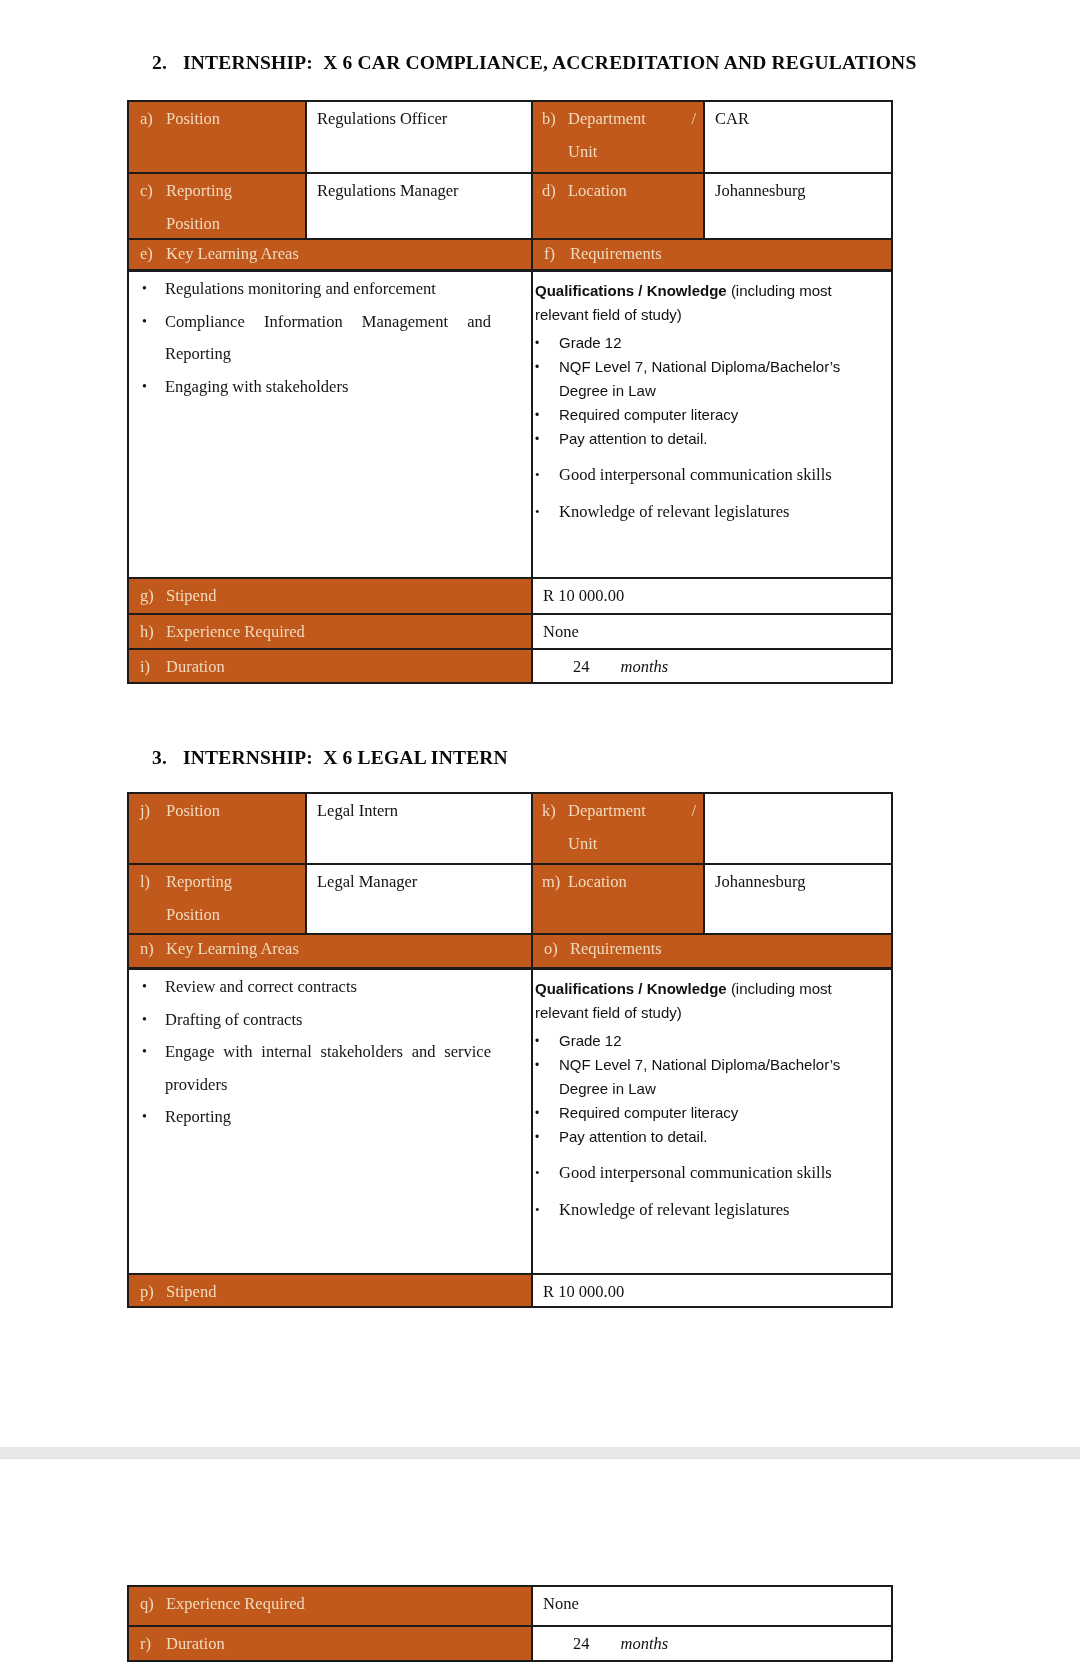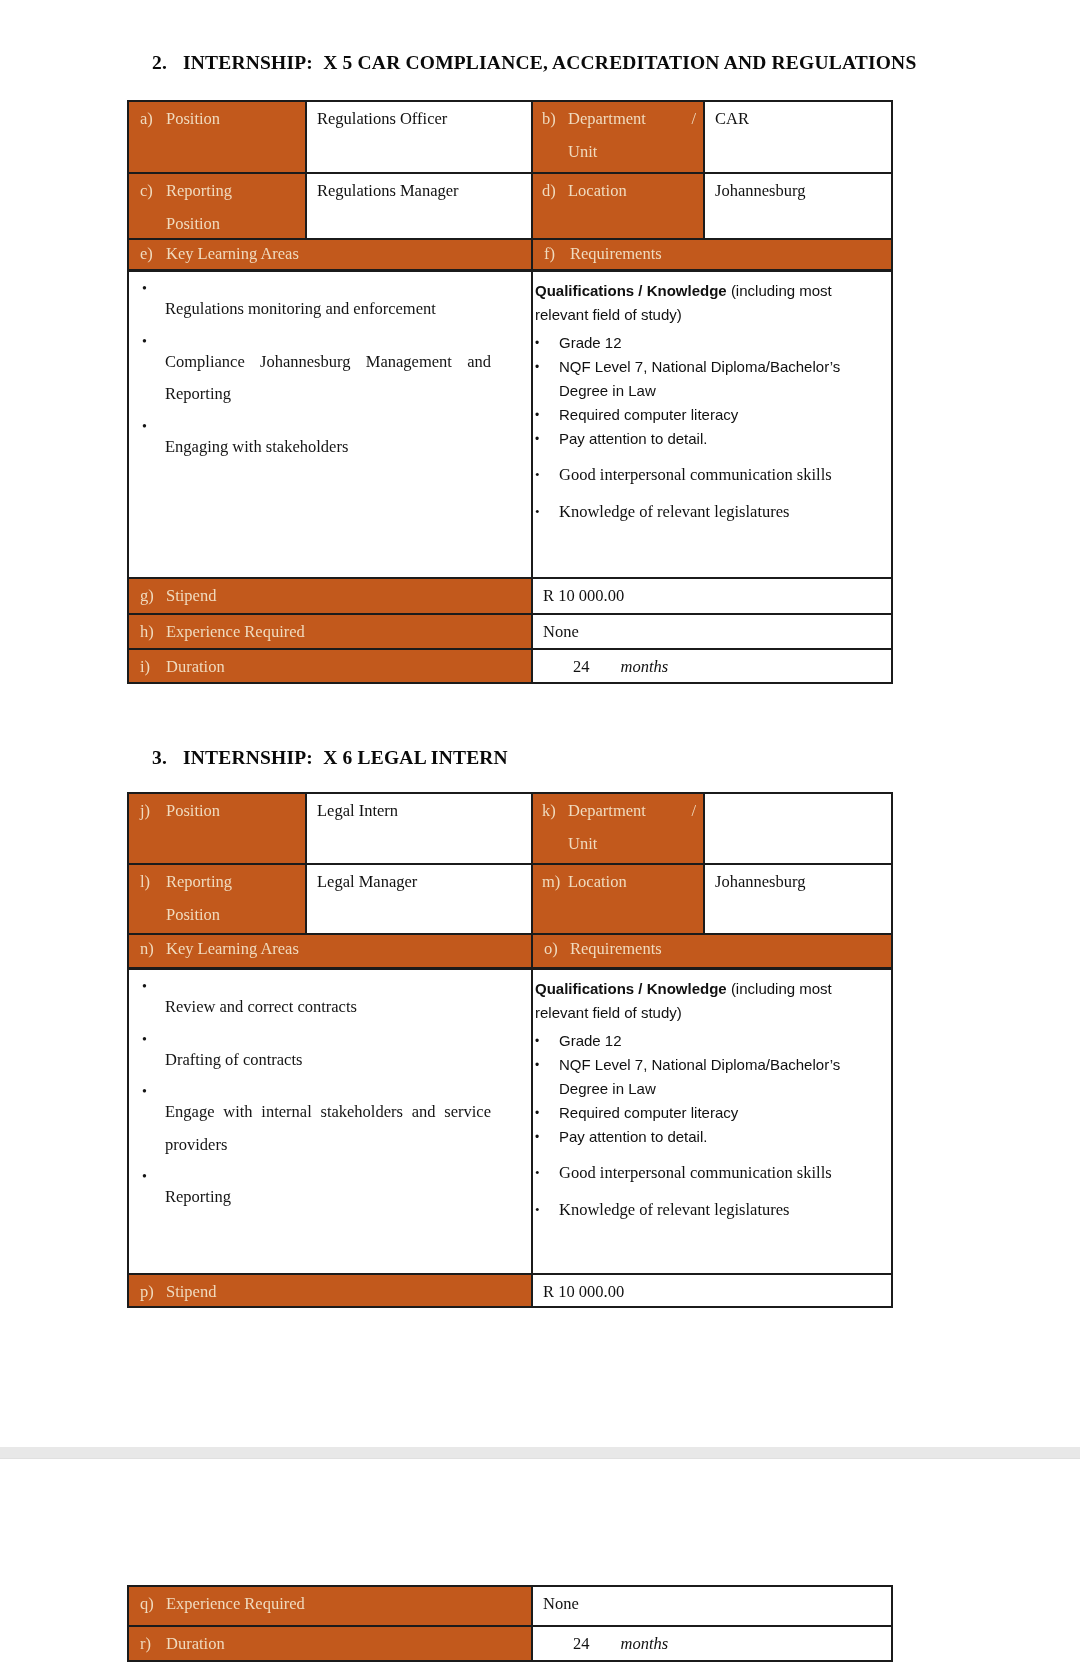--- a/index.html
+++ b/index.html
@@ -33,21 +33,21 @@
   .c3 .letter{padding-left:9px;}
   .ltext{flex:1;}
   .spread{display:flex;justify-content:space-between;padding-right:7px;}
   .value{padding:0 8px 6px 10px;line-height:33px;font-size:16.5px;color:#111;}
   .value.indent{padding-left:40px;}
   .unit-gap{margin-left:31px;font-style:italic;}
   
   .c-left{padding:1px 40px 0 13px;}
   .sli{display:flex;line-height:32.5px;font-size:16.5px;}
   .sli .dot{width:23px;flex:none;font-size:14px;}
-  .sli .li-text{flex:1;text-align:justify;margin-top:20px;}
+  .sli .li-text{flex:1;text-align:justify;}
   
   .req{padding:7px 2px 0 2px;font-family:"Liberation Sans",sans-serif;font-size:15px;line-height:24px;color:#101010;}
   .req-head .bold{font-weight:bold;}
   .sans-ul{margin-top:4px;}
   .fli{display:flex;line-height:24px;}
   .fli .dot{width:24px;flex:none;font-size:12px;}
   .fli .li-text{flex:1;}
   .serif-ul2 .fli{font-family:"Liberation Serif",serif;font-size:16.5px;line-height:26px;margin-top:11px;}
   .serif-ul2 .fli .dot{font-size:13px;}
   
@@ -58,21 +58,21 @@
   .t2-rjk{height:71px;} .t2-rlm{height:70px;} .t2-hdr{height:35px;} .t2-content{height:305px;} .t2-p{height:31px;}
   .ft-q{height:40px;} .ft-r{height:33px;}
 </style>
 </head>
 <body>
 
 <div class="page">
 
   <div class="sec-title" style="left:152px;top:51px;">
     <span class="num">2.</span>
-    <span>INTERNSHIP:  X 5 CAR COMPLIANCE, ACCREDITATION AND REGULATIONS</span>
+    <span>INTERNSHIP:  X 6 CAR COMPLIANCE, ACCREDITATION AND REGULATIONS</span>
   </div>
 
   <div class="tbl" style="top:100px;">
 
     <div class="row t1-rab">
       <div class="cell label c1 b-r">
         <div class="lline">
           <span class="letter">a)</span>
           <span class="ltext">Position</span>
         </div>
@@ -131,21 +131,21 @@
     </div>
 
     <div class="row t1-content">
       <div class="cell cL b-r c-left">
         <div class="sli">
           <span class="dot">•</span>
           <span class="li-text">Regulations monitoring and enforcement</span>
         </div>
         <div class="sli">
           <span class="dot">•</span>
-          <span class="li-text">Compliance Johannesburg Management and Reporting</span>
+          <span class="li-text">Compliance Information Management and Reporting</span>
         </div>
         <div class="sli">
           <span class="dot">•</span>
           <span class="li-text">Engaging with stakeholders</span>
         </div>
       </div>
       <div class="cell cR req">
         <div class="req-head"><span class="bold">Qualifications / Knowledge</span> <span>(including most relevant field of study)</span></div>
         <div class="sans-ul">
           <div class="fli">

